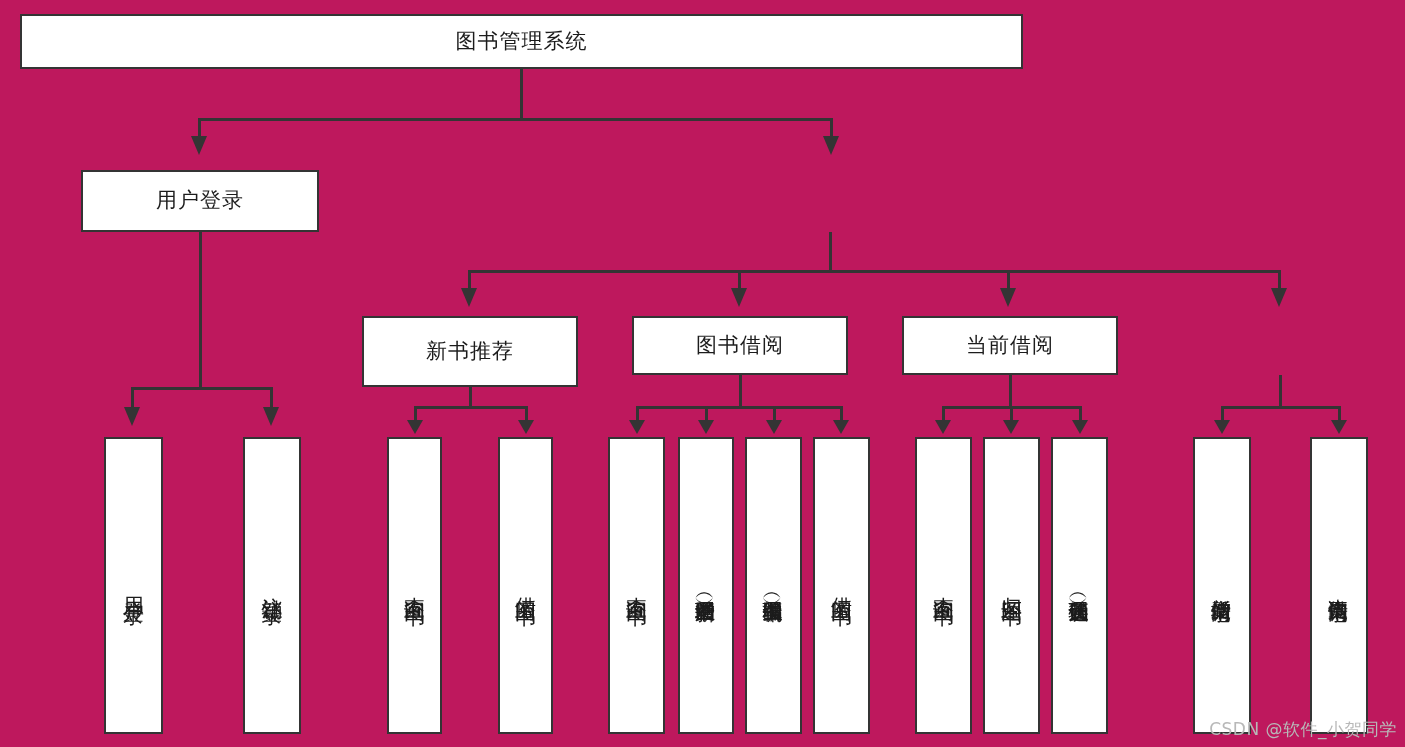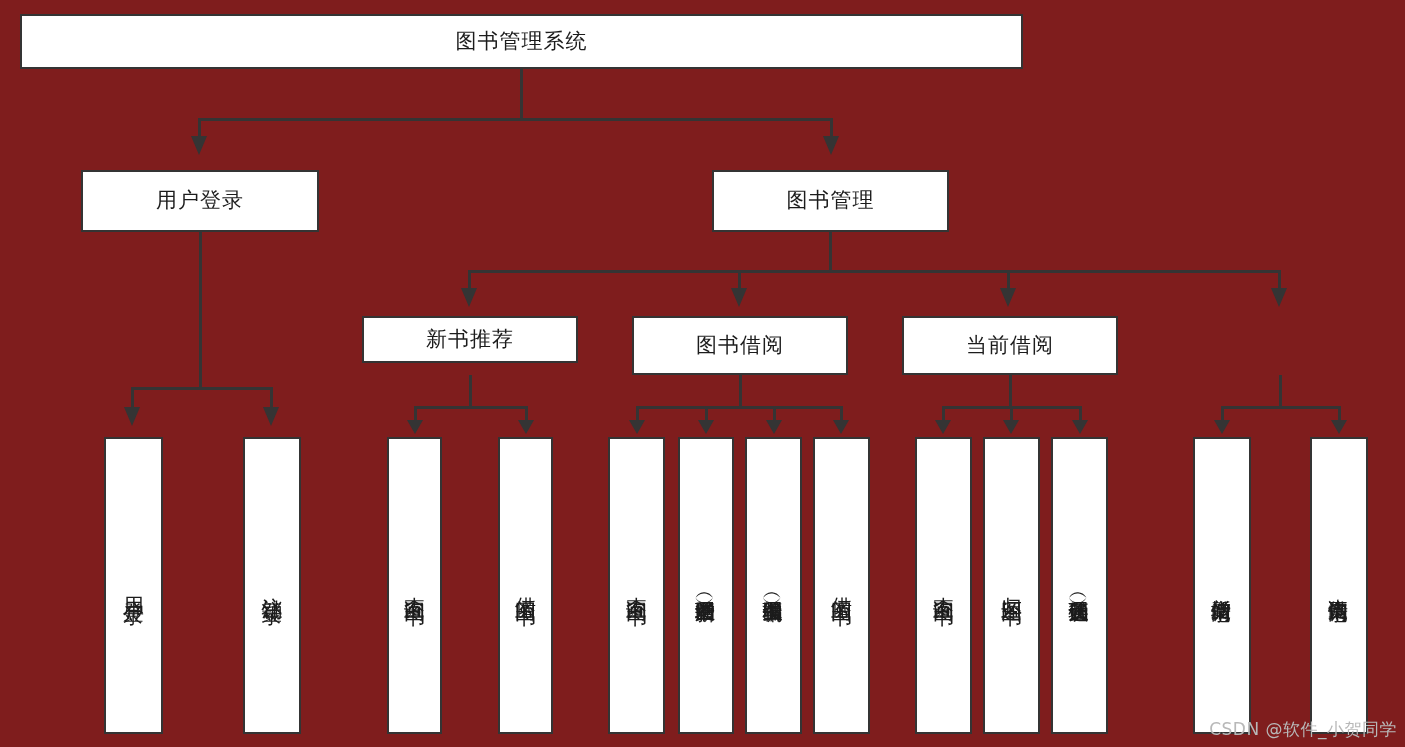--- a/index.html
+++ b/index.html
@@ -7,21 +7,21 @@
     padding: 0;
     background: #ffffff;
   }
   body {
     font-family: "DejaVu Sans", "Liberation Sans", sans-serif;
   }
   #canvas {
     position: relative;
     width: 1405px;
     height: 747px;
-    background: #7f1d1d;
+    background: #be185d;
     overflow: hidden;
   }
   .node {
     position: absolute;
     box-sizing: border-box;
     border: 2.5px solid #343434;
     background: #ffffff;
     display: flex;
     align-items: center;
     justify-content: center;
@@ -89,44 +89,41 @@
 
   <div class="seg vseg" style="left:520px; top:69px; height:51px;"></div>
   <div class="seg hseg" style="left:198px; top:118px; width:635px;"></div>
   <div class="seg vseg" style="left:198px; top:118px; height:20px;"></div>
   <div class="arrow" style="left:191px; top:136px;"></div>
   <div class="seg vseg" style="left:830px; top:118px; height:20px;"></div>
   <div class="arrow" style="left:823px; top:136px;"></div>
 
   <div class="node horiz" style="left:81px; top:170px; width:238px; height:62px;">
     <span>用户登录</span>
-  </div>
-  <div class="node horiz" style="left:712px; top:170px; width:237px; height:62px;">
-    <span>图书管理</span>
   </div>
 
   <div class="seg vseg" style="left:199px; top:232px; height:157px;"></div>
   <div class="seg hseg" style="left:131px; top:387px; width:141px;"></div>
   <div class="seg vseg" style="left:131px; top:387px; height:22px;"></div>
   <div class="arrow" style="left:124px; top:407px;"></div>
   <div class="seg vseg" style="left:270px; top:387px; height:22px;"></div>
   <div class="arrow" style="left:263px; top:407px;"></div>
 
   <div class="seg vseg" style="left:829px; top:232px; height:40px;"></div>
   <div class="seg hseg" style="left:468px; top:270px; width:812px;"></div>
   <div class="seg vseg" style="left:468px; top:270px; height:20px;"></div>
   <div class="arrow" style="left:461px; top:288px;"></div>
   <div class="seg vseg" style="left:738px; top:270px; height:20px;"></div>
   <div class="arrow" style="left:731px; top:288px;"></div>
   <div class="seg vseg" style="left:1007px; top:270px; height:20px;"></div>
   <div class="arrow" style="left:1000px; top:288px;"></div>
   <div class="seg vseg" style="left:1278px; top:270px; height:20px;"></div>
   <div class="arrow" style="left:1271px; top:288px;"></div>
 
-  <div class="node horiz" style="left:362px; top:316px; width:216px; height:47px;">
+  <div class="node horiz" style="left:362px; top:316px; width:216px; height:71px;">
     <span>新书推荐</span>
   </div>
   <div class="node horiz" style="left:902px; top:316px; width:216px; height:59px;">
     <span>当前借阅</span>
   </div>
   <div class="node horiz" style="left:632px; top:316px; width:216px; height:59px;">
     <span>图书借阅</span>
   </div>
 
   <div class="seg vseg" style="left:469px; top:375px; height:33px;"></div>

